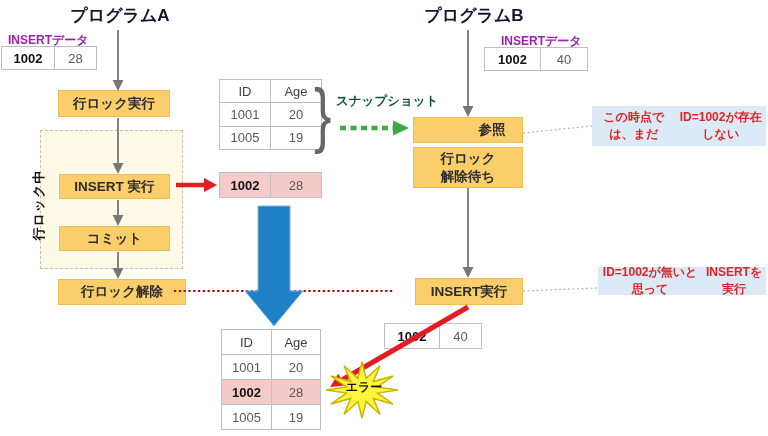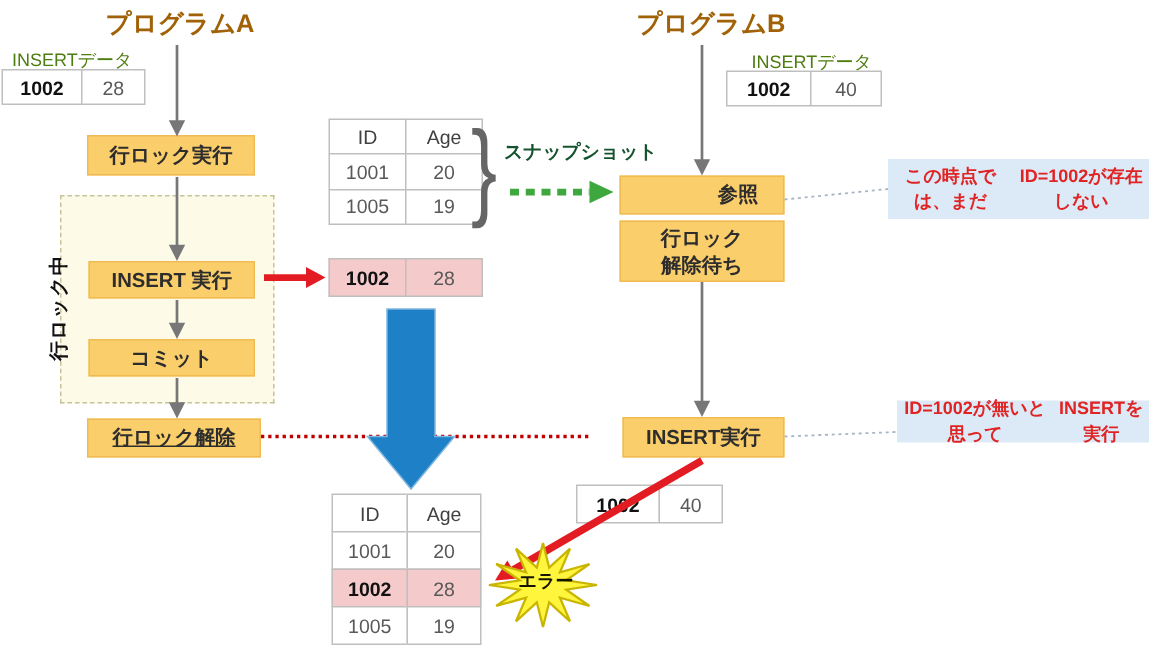--- a/index.html
+++ b/index.html
@@ -1,22 +1,22 @@
 <!DOCTYPE html>
 <html><head>
 <meta charset="utf-8">
 <style>
   html,body{margin:0;padding:0;background:#ffffff;}
   .stage{
     position:relative;width:768px;height:436px;background:#ffffff;overflow:hidden;
     font-family:"Liberation Sans","DejaVu Sans",sans-serif;color:#222;
   }
   .abs{position:absolute;}
-  .title{font-size:17px;font-weight:bold;color:#a16207;text-align:center;}
-  .dlabel{font-size:12px;font-weight:normal;color:#4d7c0f;}
+  .title{font-size:17px;font-weight:bold;color:#0f172a;text-align:center;}
+  .dlabel{font-size:12px;font-weight:bold;color:#a21caf;}
   .obox{
     background:#FBCE6C;border:1px solid #EFBB52;color:#2d2d2d;font-weight:bold;
     font-size:13.5px;display:flex;align-items:center;justify-content:center;
     text-align:center;line-height:1.3;box-sizing:border-box;z-index:2;
   }
   .lockregion{
     background:#FDFBE7;border:1.6px dashed #C6C49B;box-sizing:border-box;z-index:1;
   }
   .vlabel{
     font-size:13px;font-weight:bold;color:#111;text-align:center;
@@ -103,21 +103,21 @@
   <div class="abs dtable" style="left:2px;top:47px;grid-template-columns:53px 42px;grid-auto-rows:23px;">
     <div class="cell bold">1002</div>
     <div class="cell">28</div>
   </div>
 
   <div class="abs obox" style="left:58px;top:90px;width:112px;height:27px;">行ロック実行</div>
   <div class="abs lockregion" style="left:40px;top:130px;width:143px;height:139px;"></div>
   <div class="abs vlabel" style="left:-3px;top:198px;width:80px;height:14px;">行ロック中</div>
   <div class="abs obox" style="left:59px;top:174px;width:111px;height:25px;">INSERT 実行</div>
   <div class="abs obox" style="left:59px;top:226px;width:111px;height:25px;">コミット</div>
-  <div class="abs obox" style="left:58px;top:279px;width:116px;height:26px;text-decoration:underline;">行ロック解除</div>
+  <div class="abs obox" style="left:58px;top:279px;width:128px;height:26px;">行ロック解除</div>
 
   <div class="abs dtable" style="left:220px;top:80px;grid-template-columns:51px 51px;grid-auto-rows:23.3px;">
     <div class="cell hdr">ID</div>
     <div class="cell hdr">Age</div>
     <div class="cell">1001</div>
     <div class="cell">20</div>
     <div class="cell">1005</div>
     <div class="cell">19</div>
   </div>
   <div class="abs brace" style="left:314px;top:78px;">}</div>

